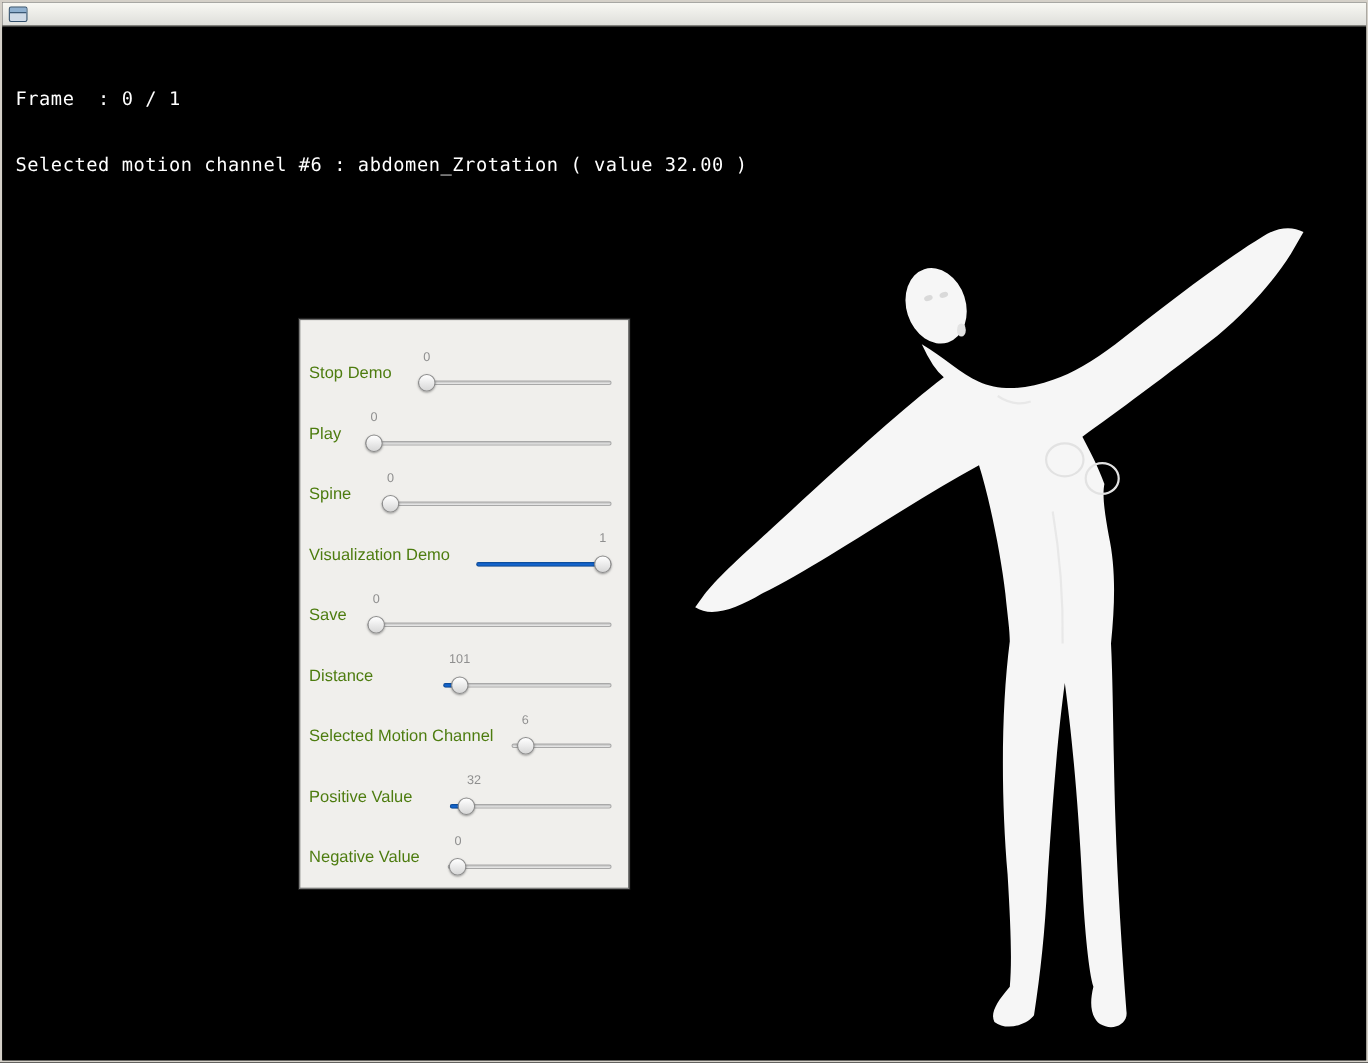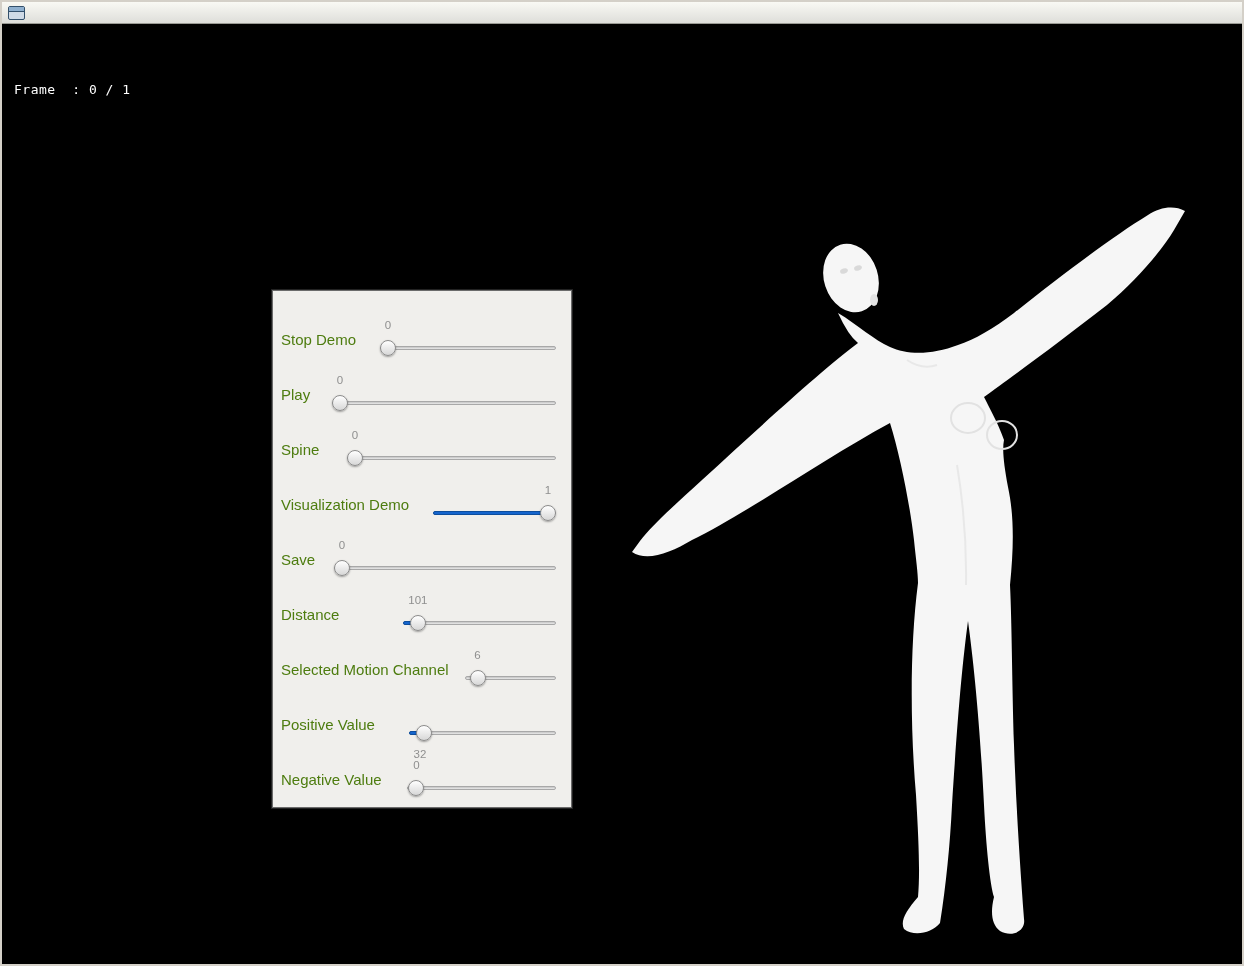--- a/index.html
+++ b/index.html
@@ -24,21 +24,21 @@
     background:#8fb0cf;border-bottom:1px solid #33506b;
   }
   #main-title{
     position:absolute;left:946px;top:3px;
     font-size:13px;font-weight:bold;color:#2a2a2a;margin-top:48px;
   }
   
   #canvas{position:absolute;top:23px;left:0;right:0;bottom:0;background:#000;}
   #overlay-text{
     position:absolute;top:15px;left:12px;color:#ffffff;
-    font-family:"DejaVu Sans Mono",monospace;font-size:13px;line-height:20px;
+    font-family:"DejaVu Sans Mono",monospace;font-size:17px;line-height:20px;
     letter-spacing:0.5px;white-space:pre;
   }
   
   #figure{position:absolute;left:600px;top:130px;width:620px;height:810px;}
   
   #ctrl{
     position:absolute;left:270px;top:265px;width:300px;height:518px;
     background:#f0efec;border:1px solid #6b6b6b;box-shadow:0 0 0 1px #222;
   }
   #ctrl-titlebar{
@@ -94,20 +94,21 @@
 
   <div id="titlebar">
     <div id="app-icon"></div>
     <div id="main-title">BVH</div>
   </div>
 
   <div id="canvas">
 
     <div id="overlay-text">
       <div>Frame  : 0 / 1</div>
+      <div>Selected motion channel #6 : abdomen_Zrotation ( value 32.00 )</div>
     </div>
 
     <div id="figure">
       <svg width="620" height="810" viewBox="600 130 620 810" xmlns="http://www.w3.org/2000/svg">
 
         <path fill="#f6f6f6" d="
           M 836 288
           Q 846 310 856 318
           C 820 345 760 400 700 455
           C 675 478 650 500 638 516
@@ -208,21 +209,21 @@
         <div class="slider-row">
           <span class="slider-label">Selected Motion Channel</span>
           <span class="slider-value" style="left: 204.5px;">6</span>
           <div class="track" style="left: 192px; width: 91px;"></div>
 
           <div class="handle" style="left: 196.5px;"></div>
         </div>
 
         <div class="slider-row">
           <span class="slider-label">Positive Value</span>
-          <span class="slider-value" style="left: 147px; margin-top: 44px;">32</span>
+          <span class="slider-value" style="left: 158px;">32</span>
           <div class="track" style="left: 136px; width: 147px;"></div>
           <div class="fill" style="left: 136px; width: 14.55px; background: rgb(21, 101, 205);"></div>
           <div class="handle" style="left: 142.55px;"></div>
         </div>
 
         <div class="slider-row">
           <span class="slider-label">Negative Value</span>
           <span class="slider-value" style="left: 143.33px;">0</span>
           <div class="track" style="left: 134px; width: 149px;"></div>
 

